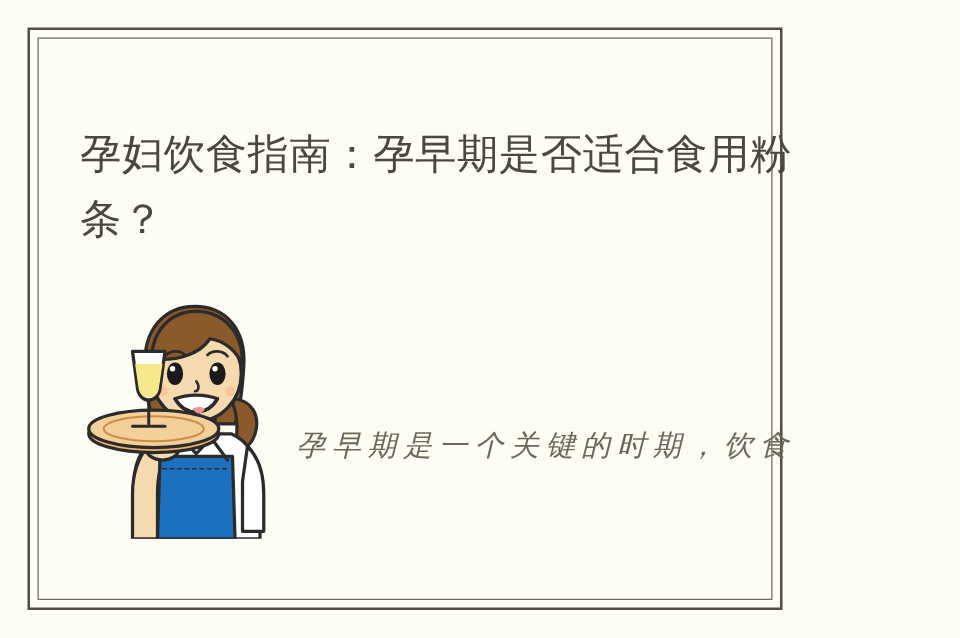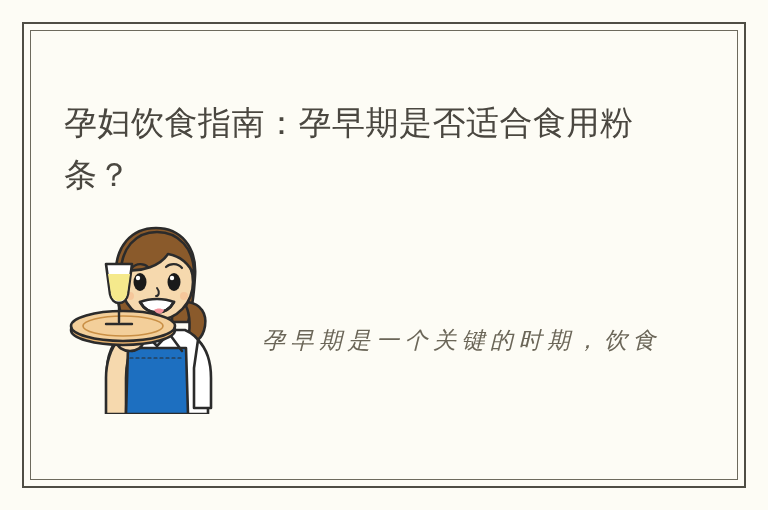--- a/index.html
+++ b/index.html
@@ -11,21 +11,21 @@
     height: 510px;
     background: #fdfcf5;
     font-family: "Liberation Sans", sans-serif;
     overflow: hidden;
   }
 
   #card {
     position: absolute;
     left: 22px;
     top: 22px;
-    width: 724px;
+    width: 604px;
     height: 466px;
     box-sizing: border-box;
     border: 2px solid #4f4d44;
     background: #fdfcf5;
   }
 
   #card-inner {
     position: absolute;
     left: 6px;
     top: 6px;
@@ -46,24 +46,23 @@
     letter-spacing: 0.5px;
     color: #4a4740;
     font-family: "DejaVu Sans", "Liberation Sans", sans-serif;
     font-weight: 400;
     white-space: pre-wrap;
   }
 
   #content-row {
     position: absolute;
     left: 0px;
-    top: 177px;
+    top: 194px;
     right: 0px;
     height: 230px;
-    text-align: right;
   }
 
   
   #illustration {
     position: absolute;
     left: 37px;
     top: 10px;
     width: 156px;
     height: 196px;
   }

